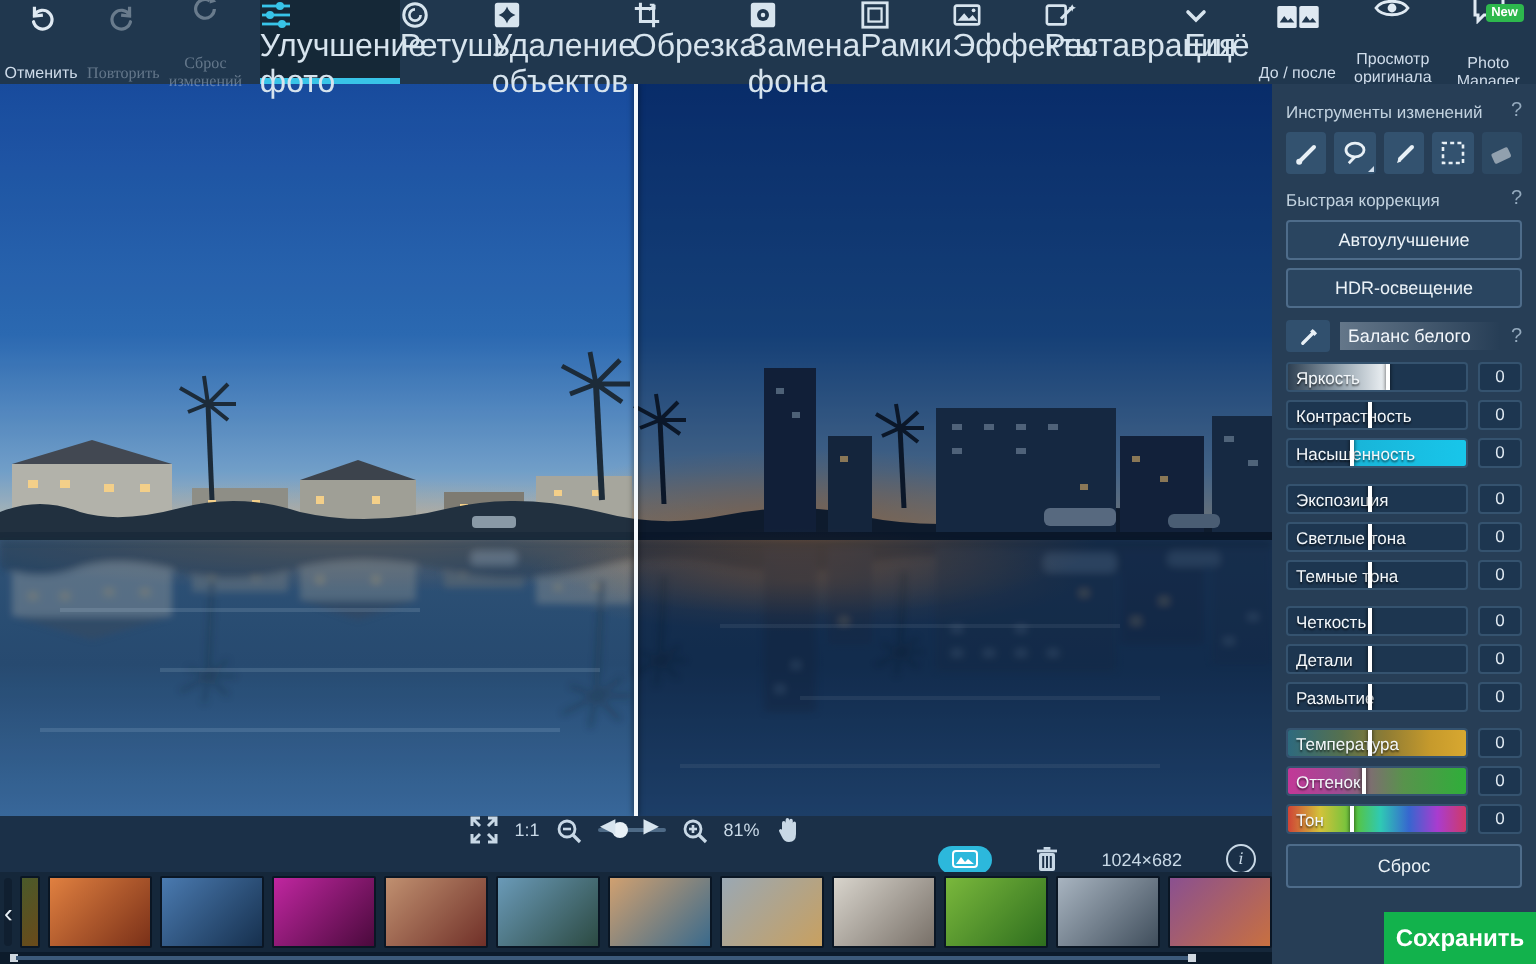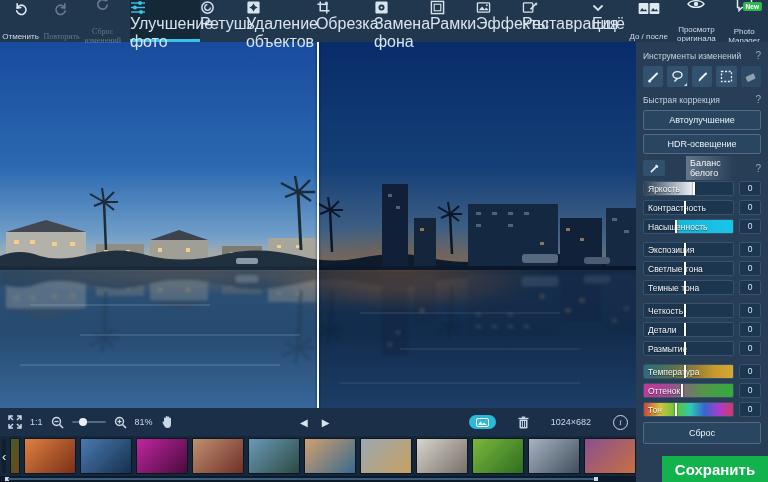--- a/index.html
+++ b/index.html
@@ -28,21 +28,21 @@
          padding:1px 3px;border-radius:2px;font-weight:bold;}
 
   
   .canvas{position:absolute;left:0;top:42px;width:636px;height:366px;overflow:hidden;background:#0e3a7e;}
   .divider{position:absolute;left:317px;top:0;width:2px;height:100%;background:#f4f8fb;
            box-shadow:0 0 3px rgba(0,0,0,.6);z-index:3;}
 
   
   .bottombar{position:absolute;left:0;top:408px;width:636px;height:28px;background:#1b3048;
              display:flex;align-items:center;padding:0 8px;box-sizing:border-box;
-             font-size:9px;color:#c8d8e6;z-index:5;}
+             font-size:9px;color:#c8d8e6;z-index:5;flex-direction:column;}
   .bb{display:flex;align-items:center;gap:8px;}
   .bbicon{color:#c8d8e6;display:flex;align-items:center;cursor:pointer;}
   .zoomtrack{width:34px;height:2px;background:#4e master;background:#4e6a86;border-radius:1px;position:relative;cursor:pointer;}
   .zoomknob{position:absolute;top:-3px;left:22%;width:8px;height:8px;border-radius:50%;background:#e8f0f6;}
   .bbcenter{position:absolute;left:300px;display:flex;gap:14px;font-family:"DejaVu Sans",sans-serif;
             font-size:10px;color:#d7e4ee;}
   .bbright{margin-left:auto;display:flex;align-items:center;gap:22px;}
   .gallerypill{width:27px;height:14px;border-radius:7px;background:#2cb8dc;display:flex;
                align-items:center;justify-content:center;cursor:pointer;}
   .infocirc{width:13px;height:13px;border:1px solid #c8d8e6;border-radius:50%;display:flex;
@@ -72,21 +72,21 @@
   .help{color:#93a9bd;font-size:10px;cursor:pointer;}
   .tools{display:flex;gap:4px;margin:4px 0 6px 0;}
   .tool{width:21px;height:21px;background:#33526f;border-radius:2px;display:flex;
         align-items:center;justify-content:center;color:#e8f0f6;cursor:pointer;position:relative;}
   .tool.dim{opacity:.55;}
   .tool .corner{position:absolute;right:1px;bottom:1px;width:0;height:0;
         border-left:3px solid transparent;border-bottom:3px solid #cfdcea;}
   .pbtn{height:18px;border:1px solid #4e6c8a;background:#2a4560;border-radius:2px;color:#ecf3f8;
         font-size:9px;display:flex;align-items:center;justify-content:center;cursor:pointer;
         margin:4px 0;text-align:center;}
-  .wbhead{display:flex;align-items:center;gap:21px;height:18px;margin:5px 0 4px 0;}
+  .wbhead{display:flex;align-items:center;gap:5px;height:18px;margin:5px 0 4px 0;}
   .wbicon{width:22px;height:16px;background:#31506e;border-radius:2px;display:flex;
           align-items:center;justify-content:center;color:#e8f0f6;cursor:pointer;}
   .wblabel{flex:1;font-size:9px;color:#f2f6fa;padding:2px 4px;
            background:linear-gradient(90deg,rgba(150,165,180,.55),rgba(150,165,180,0));}
   .sgroup{margin-top:0;}
   .sgroup.gap{margin-top:8px;}
   .srow{display:flex;align-items:center;height:15px;margin-bottom:4px;}
   .strack{position:relative;flex:1;height:15px;background:#1d3650;border:1px solid #35536f;
           border-radius:2px;box-sizing:border-box;cursor:pointer;overflow:hidden;}
   .sfill{position:absolute;top:0;bottom:0;left:0;}
@@ -96,22 +96,22 @@
   .fill-tint{width:100%;background:linear-gradient(90deg,#c23897 0%,#a04b93 28%,#58934c 65%,#2fae3a 100%);}
   .fill-hue{width:100%;background:linear-gradient(90deg,#cf4436 0%,#d3c23a 18%,#58c43e 38%,#2fc9b4 52%,#3766cf 68%,#a93ccf 84%,#cf3a67 100%);}
   .slabel{position:absolute;left:4px;top:0;line-height:14px;font-size:8.5px;color:#f4f8fb;
           text-shadow:0 1px 1px rgba(0,0,0,.6);z-index:2;}
   .shandle{position:absolute;top:-1px;bottom:-1px;width:2px;background:#fff;z-index:3;
            box-shadow:0 0 2px rgba(0,0,0,.7);}
   .sval{width:22px;height:15px;margin-left:5px;background:#1d3650;border:1px solid #35536f;
         border-radius:2px;box-sizing:border-box;font-size:8.5px;color:#dfe9f2;text-align:center;
         line-height:13px;cursor:text;}
   .resetbtn{position:absolute;left:7px;right:7px;bottom:34px;height:20px;}
-  .savebtn{position:absolute;right:0;bottom:0;width:106px;height:26px;background:#12b24c;
-           color:#fff;font-size:15px;font-weight:bold;display:flex;align-items:center;
+  .savebtn{position:absolute;right:0;bottom:0;width:76px;height:26px;background:#12b24c;
+           color:#fff;font-size:12px;font-weight:bold;display:flex;align-items:center;
            justify-content:center;cursor:pointer;}
 </style>
 </head>
 <body>
 
 <div class="app">
 
   <div class="toolbar">
     <div class="tbtn hist">
       <span class="ticon">

